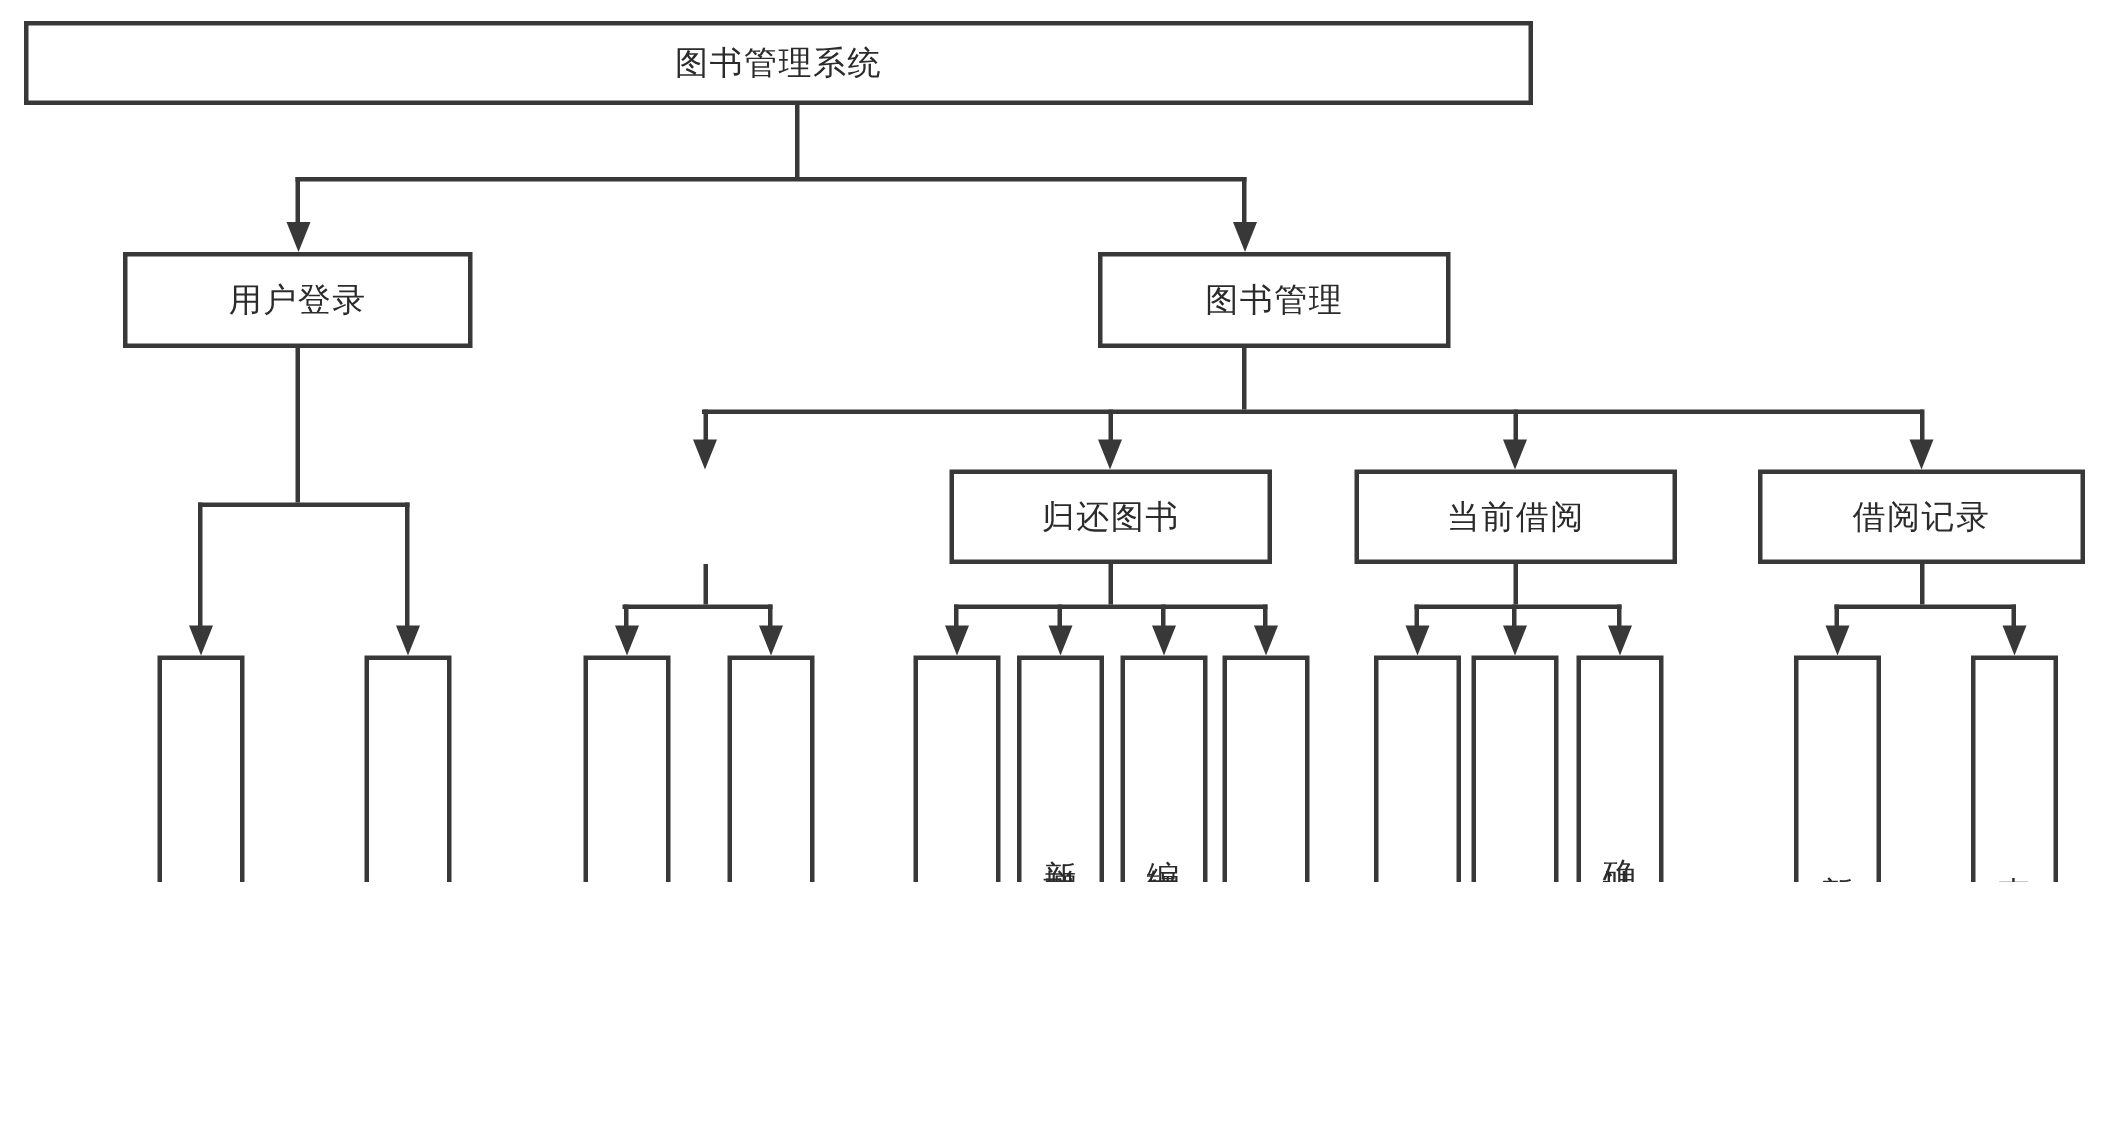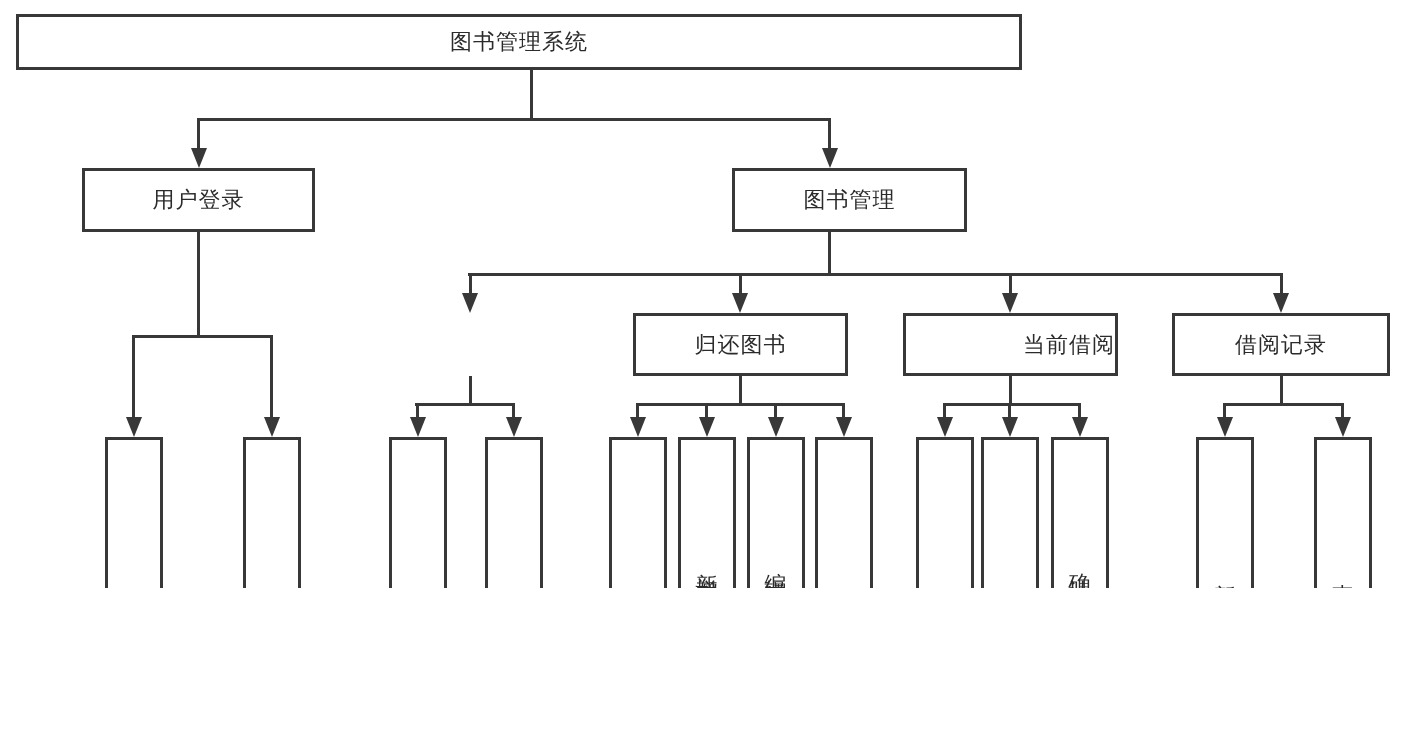--- a/index.html
+++ b/index.html
@@ -89,21 +89,21 @@
   <div class="vl" style="left:739px; top:273px; height:22px;"></div>
   <div class="ah" style="left:732px; top:293px;"></div>
   <div class="vl" style="left:1009px; top:273px; height:22px;"></div>
   <div class="ah" style="left:1002px; top:293px;"></div>
   <div class="vl" style="left:1280px; top:273px; height:22px;"></div>
   <div class="ah" style="left:1273px; top:293px;"></div>
 
   <div class="box" style="left:633px; top:313px; width:215px; height:63px;">
     <span>归还图书</span>
   </div>
-  <div class="box" style="left:903px; top:313px; width:215px; height:63px;justify-content:flex-end;">
+  <div class="box" style="left:903px; top:313px; width:215px; height:63px;">
     <span>当前借阅</span>
   </div>
   <div class="box" style="left:1172px; top:313px; width:218px; height:63px;font-family:Liberation Mono, monospace;">
     <span>借阅记录</span>
   </div>
 
   <div class="vl" style="left:197px; top:232px; height:103px;"></div>
   <div class="hl" style="left:132px; top:335px; width:141px;"></div>
   <div class="vl" style="left:132px; top:335px; height:84px;"></div>
   <div class="ah" style="left:126px; top:417px;"></div>

